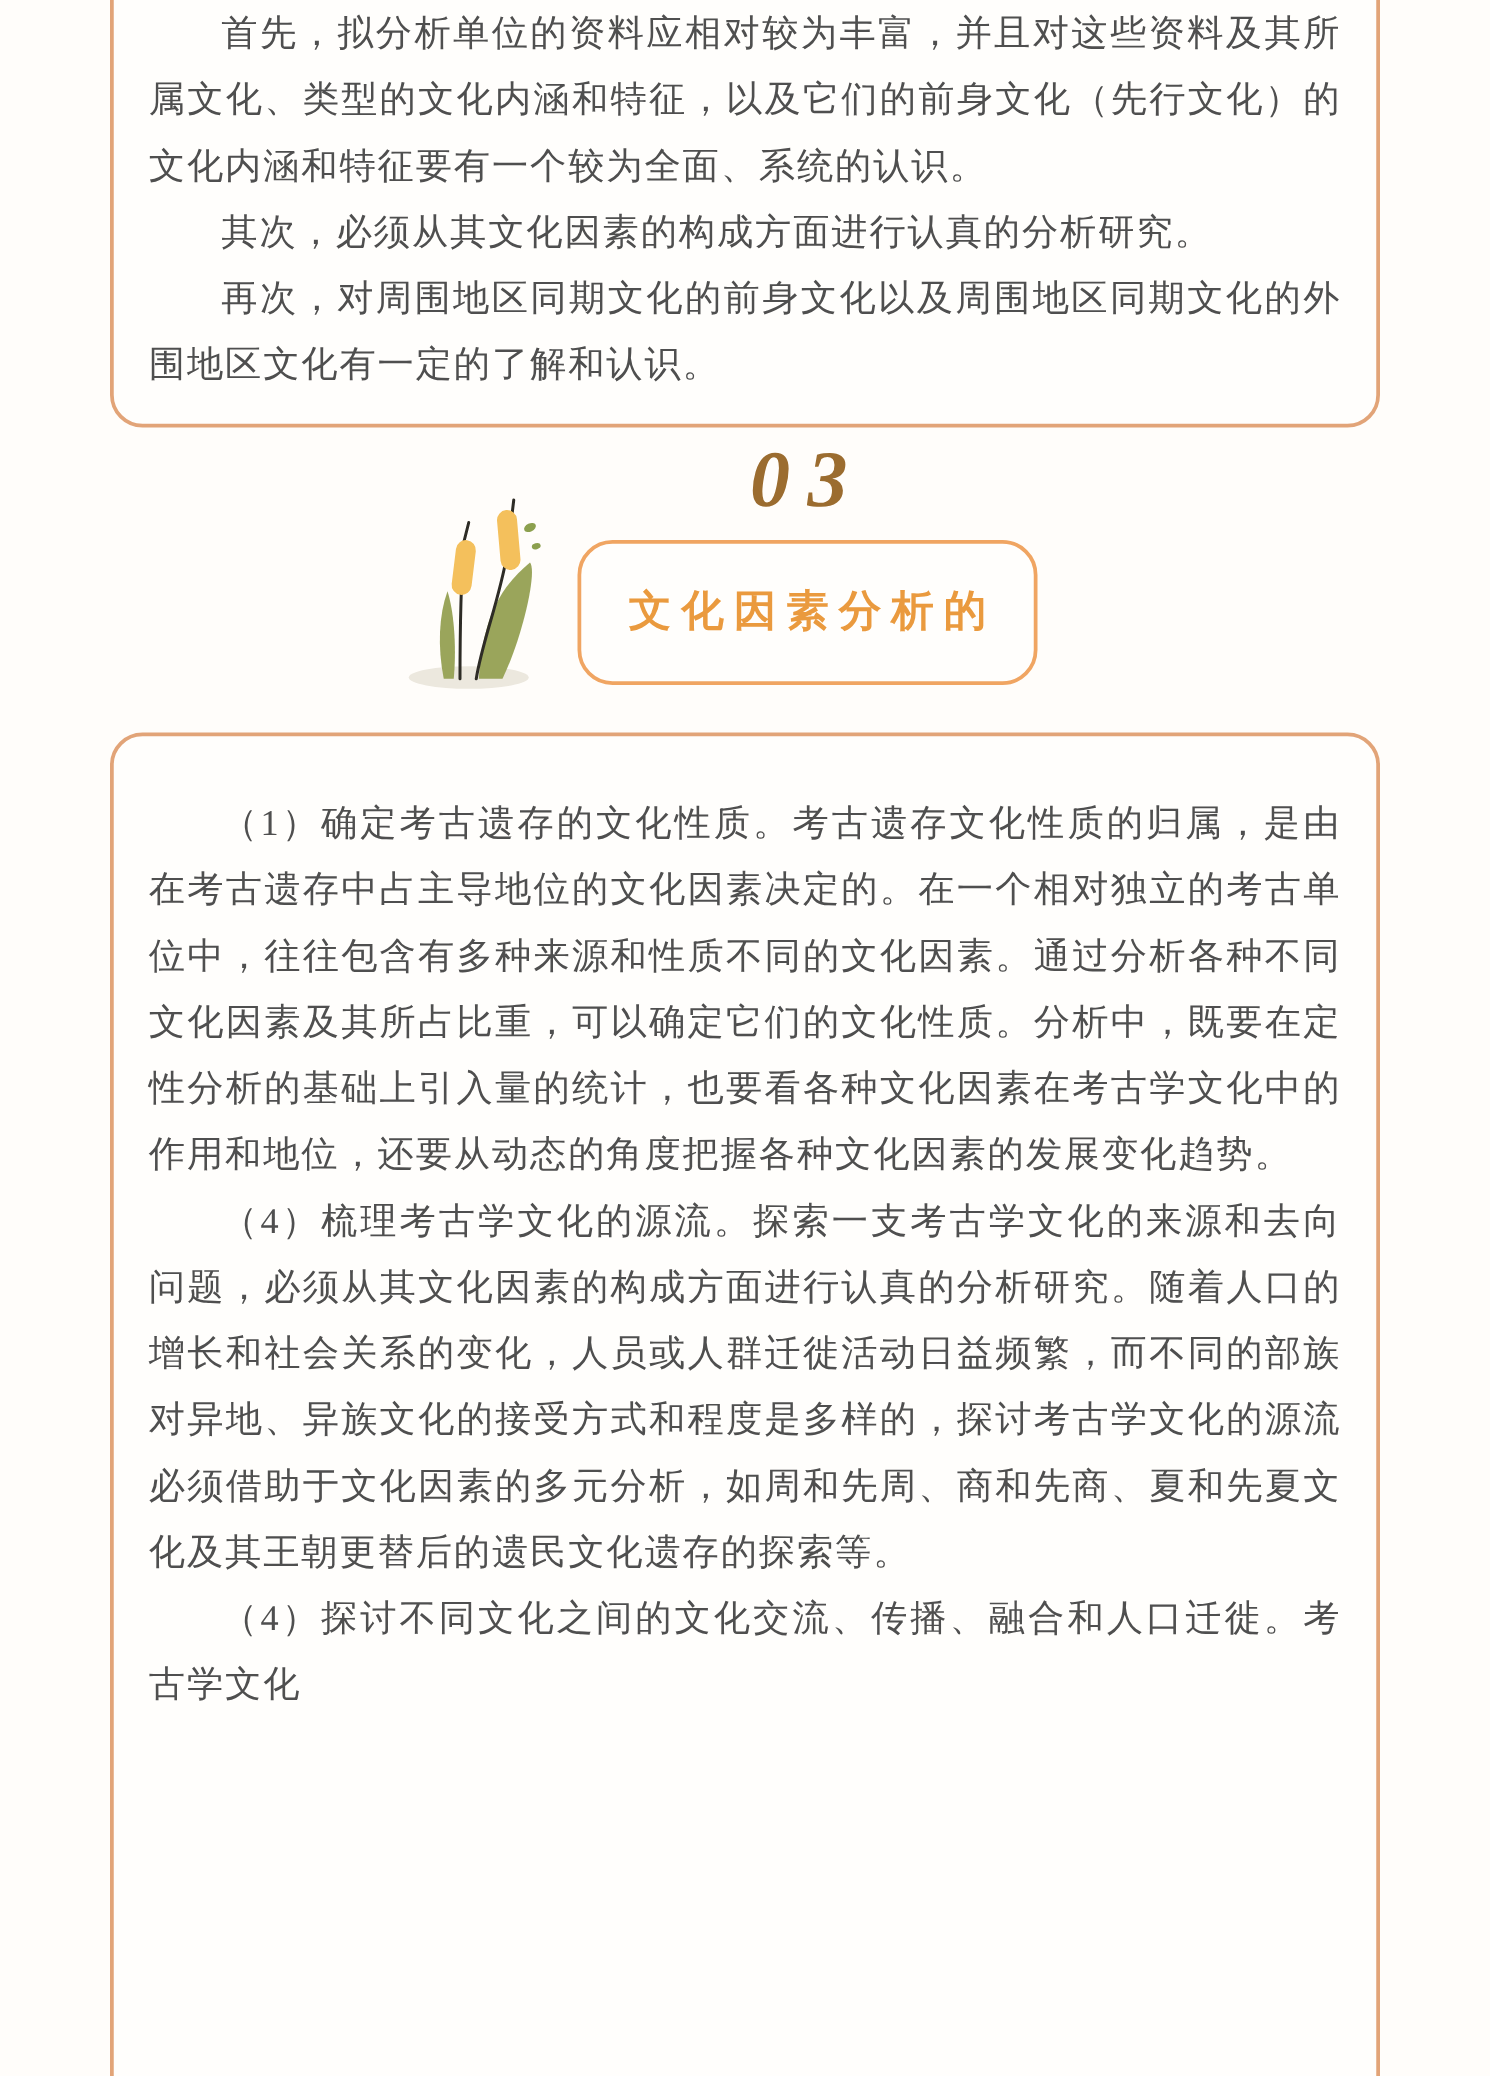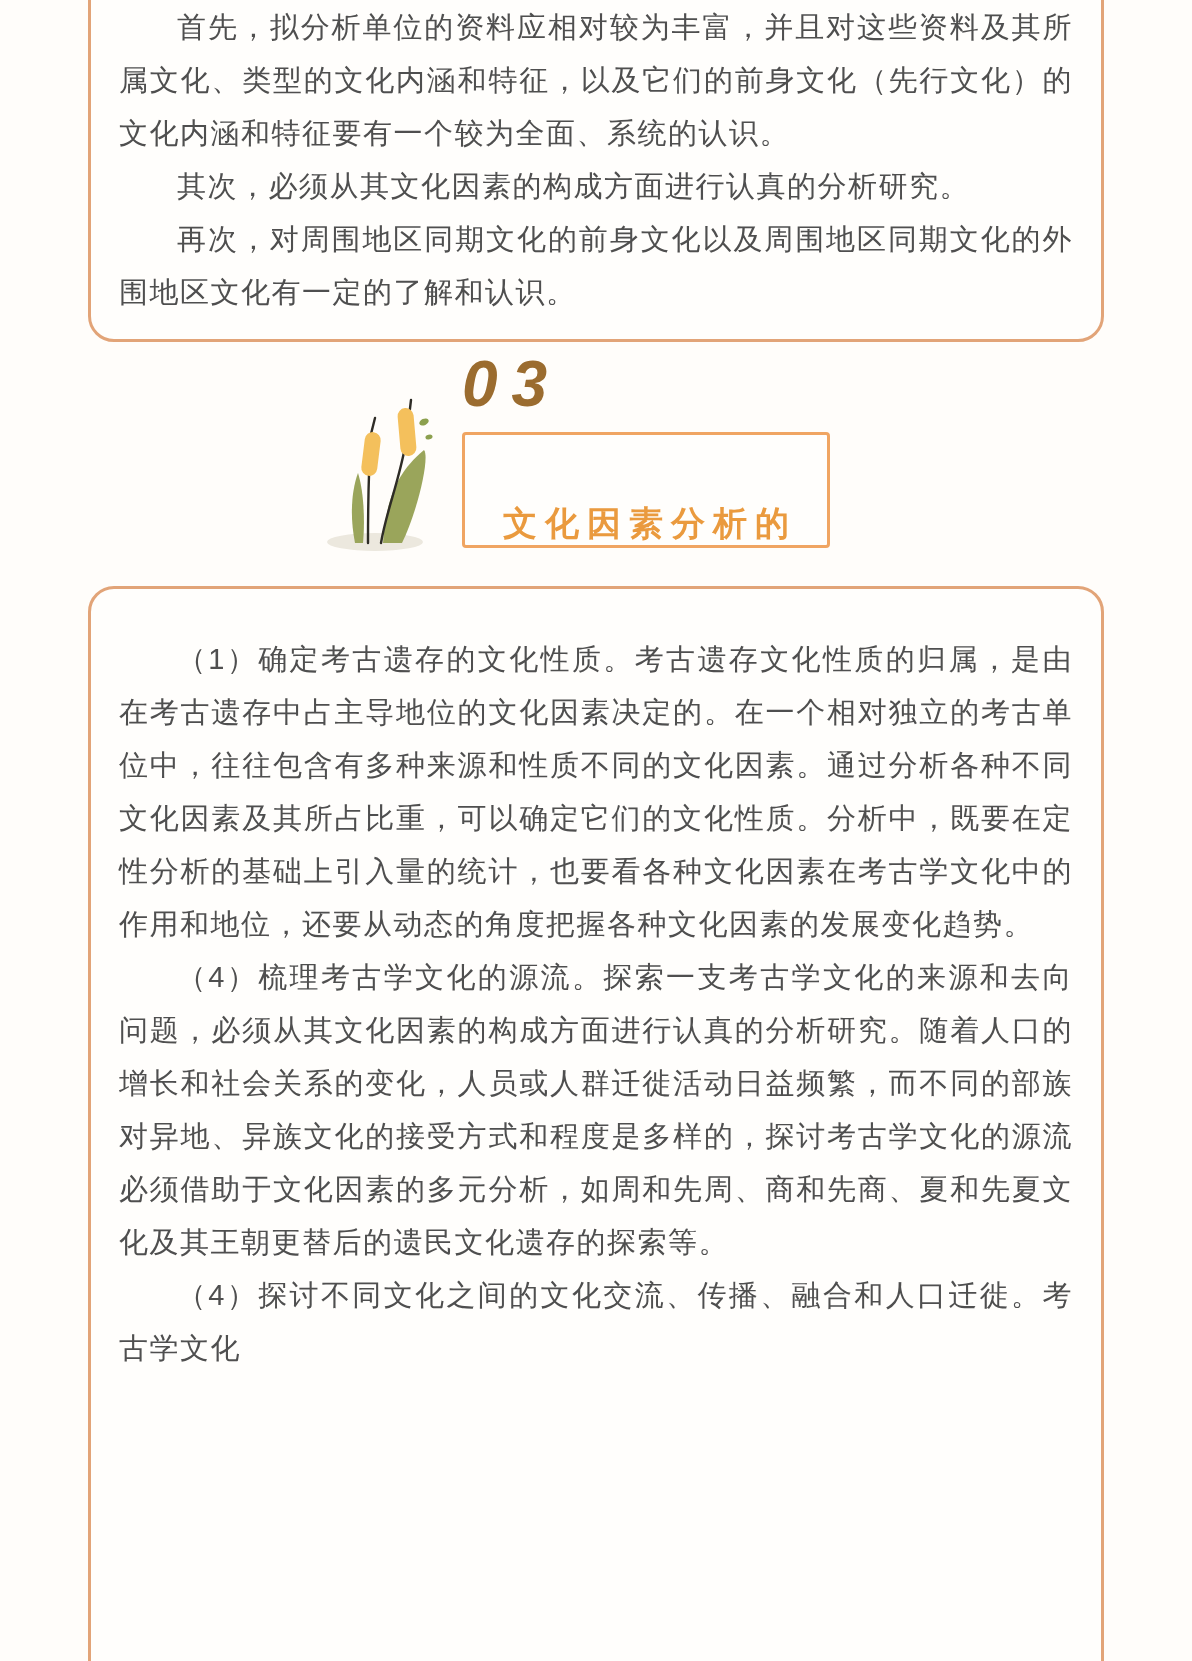--- a/index.html
+++ b/index.html
@@ -3,21 +3,21 @@
 <meta charset="utf-8">
 <style>
   html, body { margin: 0; padding: 0; }
   body { background: #ffffff; }
   .page {
     position: relative;
     width: 1192px;
     height: 1661px;
     background: #fffdfa;
     overflow: hidden;
-    font-family: Liberation Sans, sans-serif;
+    font-family: Liberation Serif, serif;
   }
   .content-box {
     position: absolute;
     left: 88px;
     width: 1016px;
     box-sizing: border-box;
     border: 3px solid #e2a478;
     border-radius: 26px;
     background: #fffefc;
   }
@@ -39,40 +39,41 @@
     letter-spacing: 1.5px;
     text-align: justify;
     text-indent: 2em;
     font-weight: 500;
   }
   .section-number {
     position: absolute;
     left: 462px;
     top: 348px;
     width: 368px;
+    text-align: center;
     font-size: 64px;
     line-height: 72px;
     font-weight: 700;
     font-style: italic;
     color: #9b6c2f;
     letter-spacing: 14px;
   }
   .section-title-pill {
     position: absolute;
     left: 462px;
     top: 432px;
     width: 368px;
     height: 116px;
     box-sizing: border-box;
     border: 3px solid #f0a562;
-    border-radius: 4px;
+    border-radius: 28px;
     background: #fffefc;
     display: flex;
     flex-direction: column;
-    justify-content: flex-end;
+    justify-content: center;
     align-items: center;
     gap: 4px;
   }
   .section-title-line {
     font-size: 34px;
     line-height: 44px;
     font-weight: 700;
     color: #ea9a3e;
     letter-spacing: 8px;
     text-indent: 8px; 

